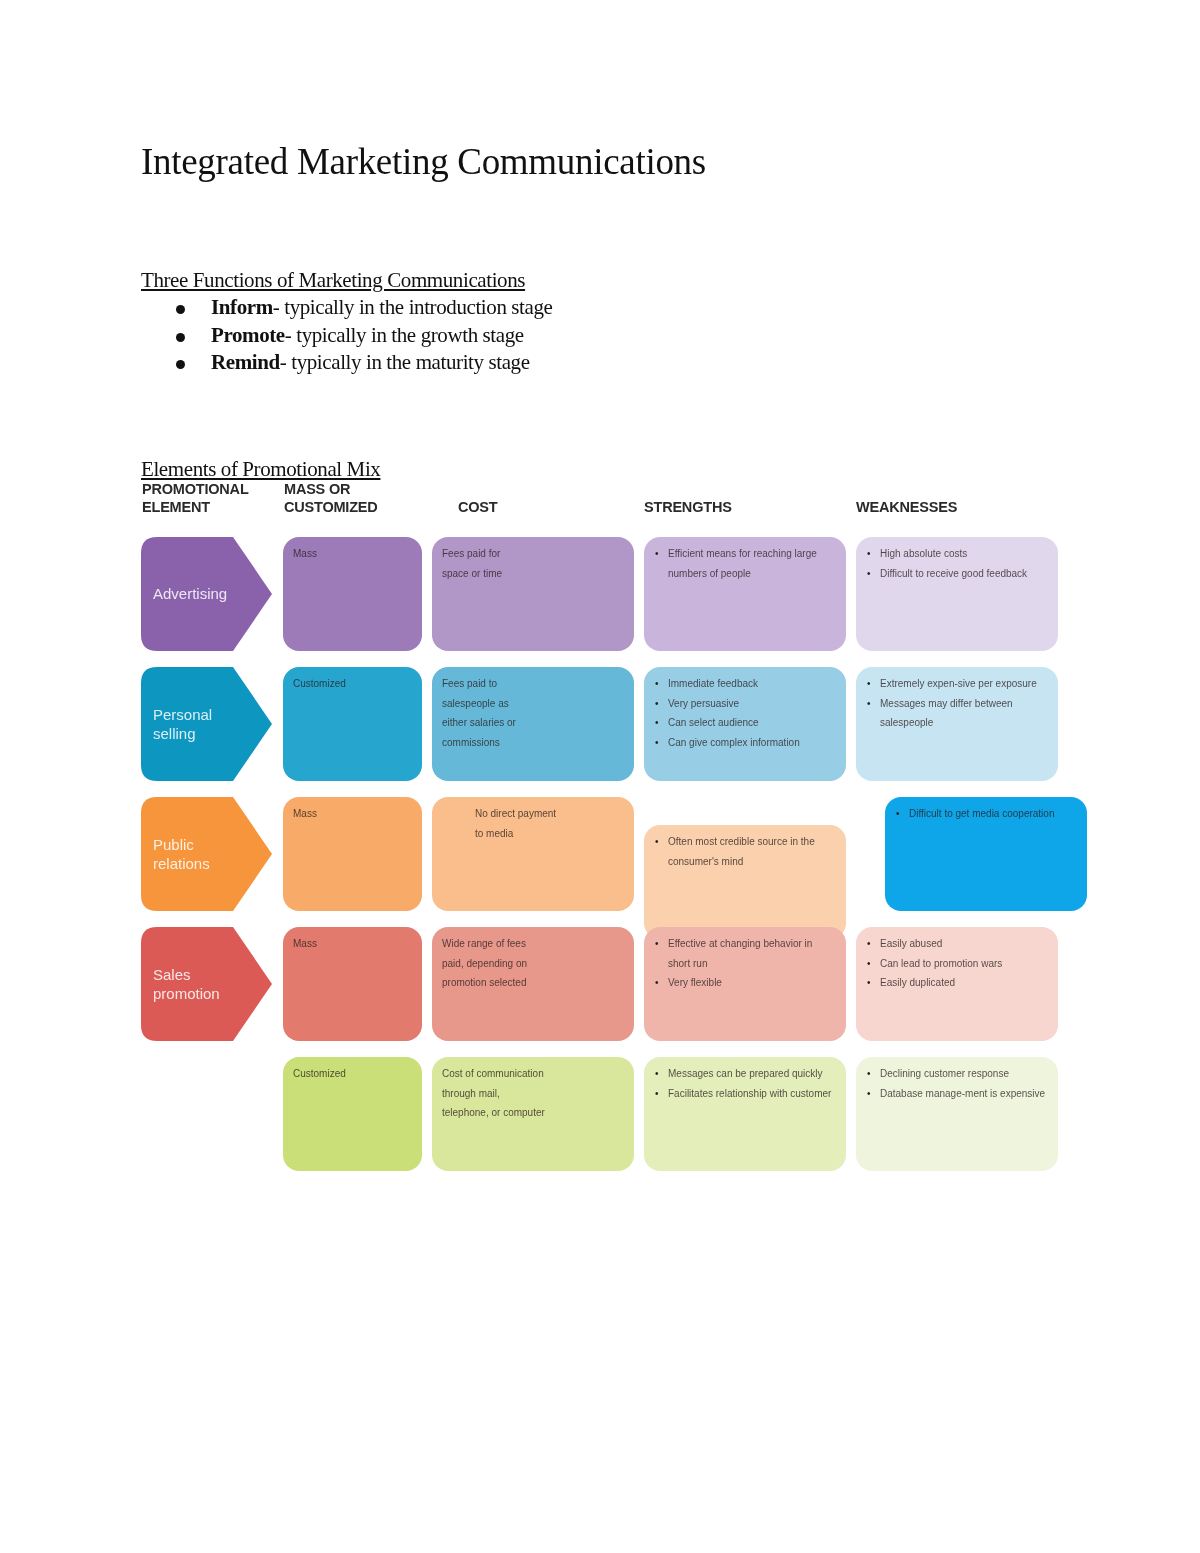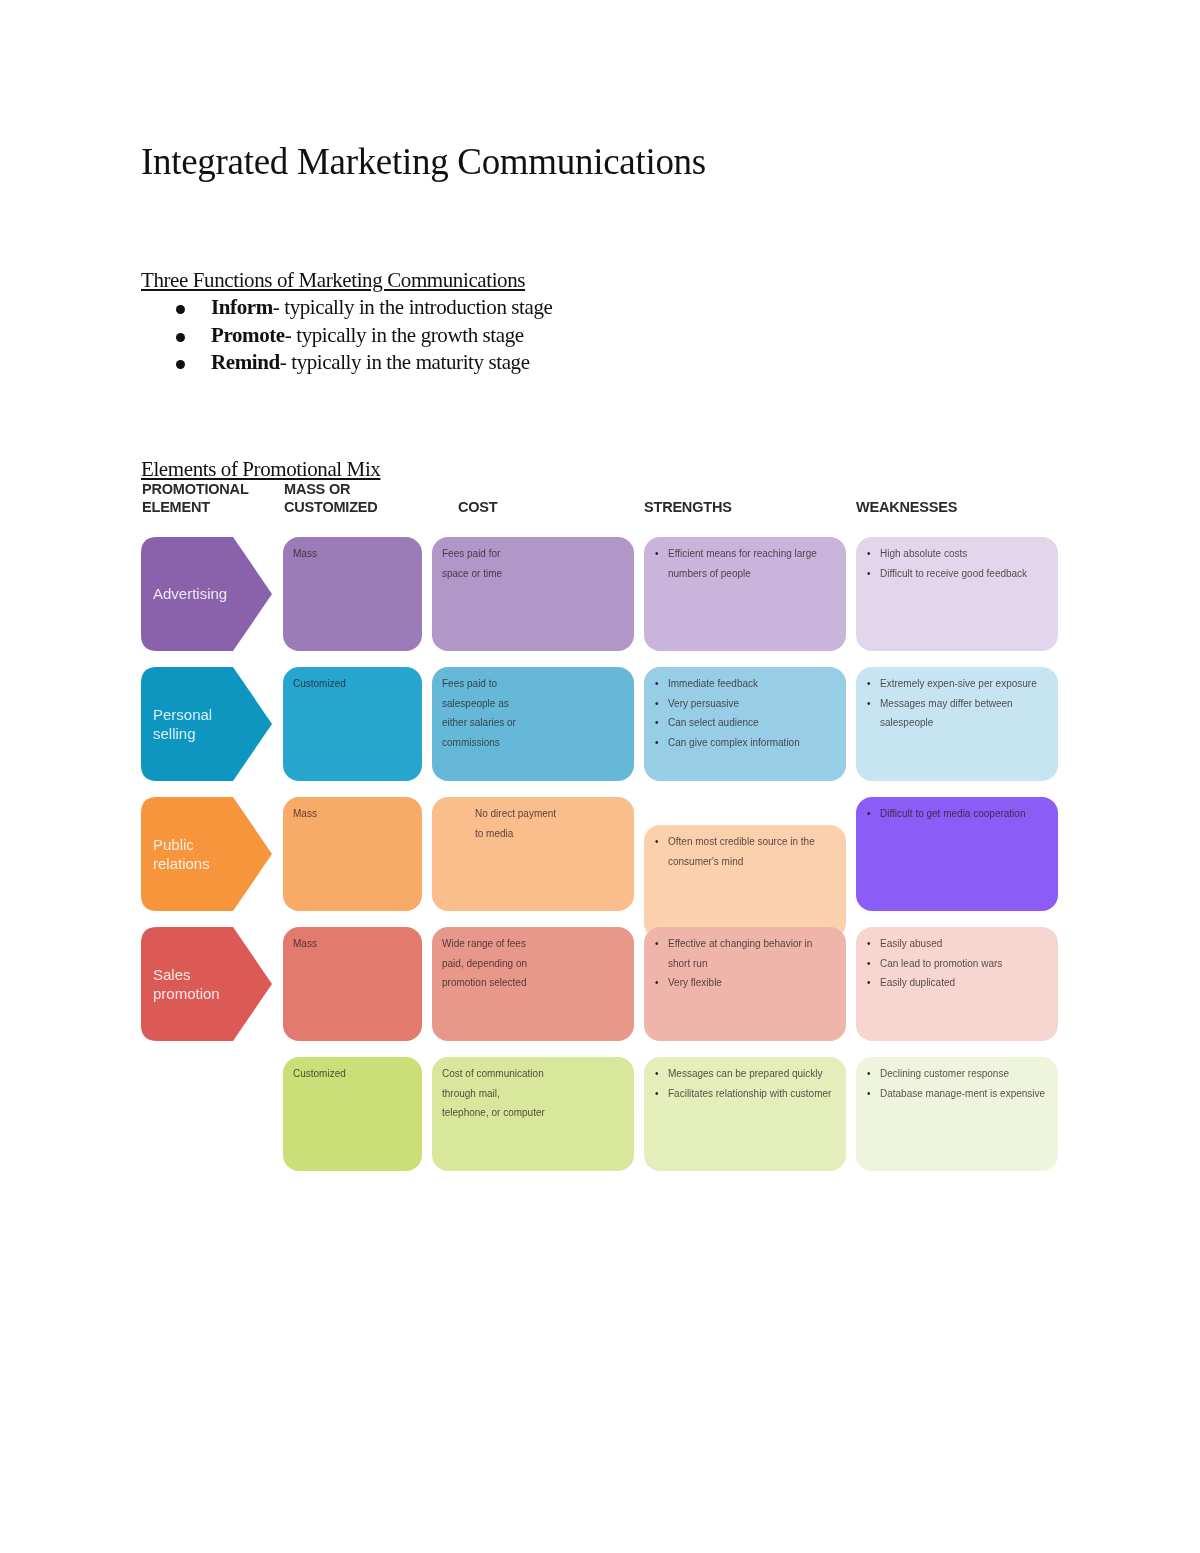--- a/index.html
+++ b/index.html
@@ -131,21 +131,21 @@
       </div>
       <div class="cell c3" style="background: rgb(250, 189, 140); padding-left: 43px;">
         <div class="plain">No direct payment
 to media</div>
       </div>
       <div class="cell c4" style="background: rgb(251, 208, 172); margin-top: 28px;">
         <ul>
           <li>Often most credible source in the consumer's mind</li>
         </ul>
       </div>
-      <div class="cell c5" style="background: #8b5cf6;">
+      <div class="cell c5" style="background: #0ea5e9; margin-left: 29px;">
         <ul>
           <li>Difficult to get media cooperation</li>
         </ul>
       </div>
     </div>
     <div class="row" style="top: 927px;">
       <div class="arrow">
         <svg width="131" height="114" viewBox="0 0 131 114">
           <path d="M16 0 H92 L131 57 L92 114 H16 Q0 114 0 98 V16 Q0 0 16 0 Z" fill="#db5a55"></path>
         </svg>

